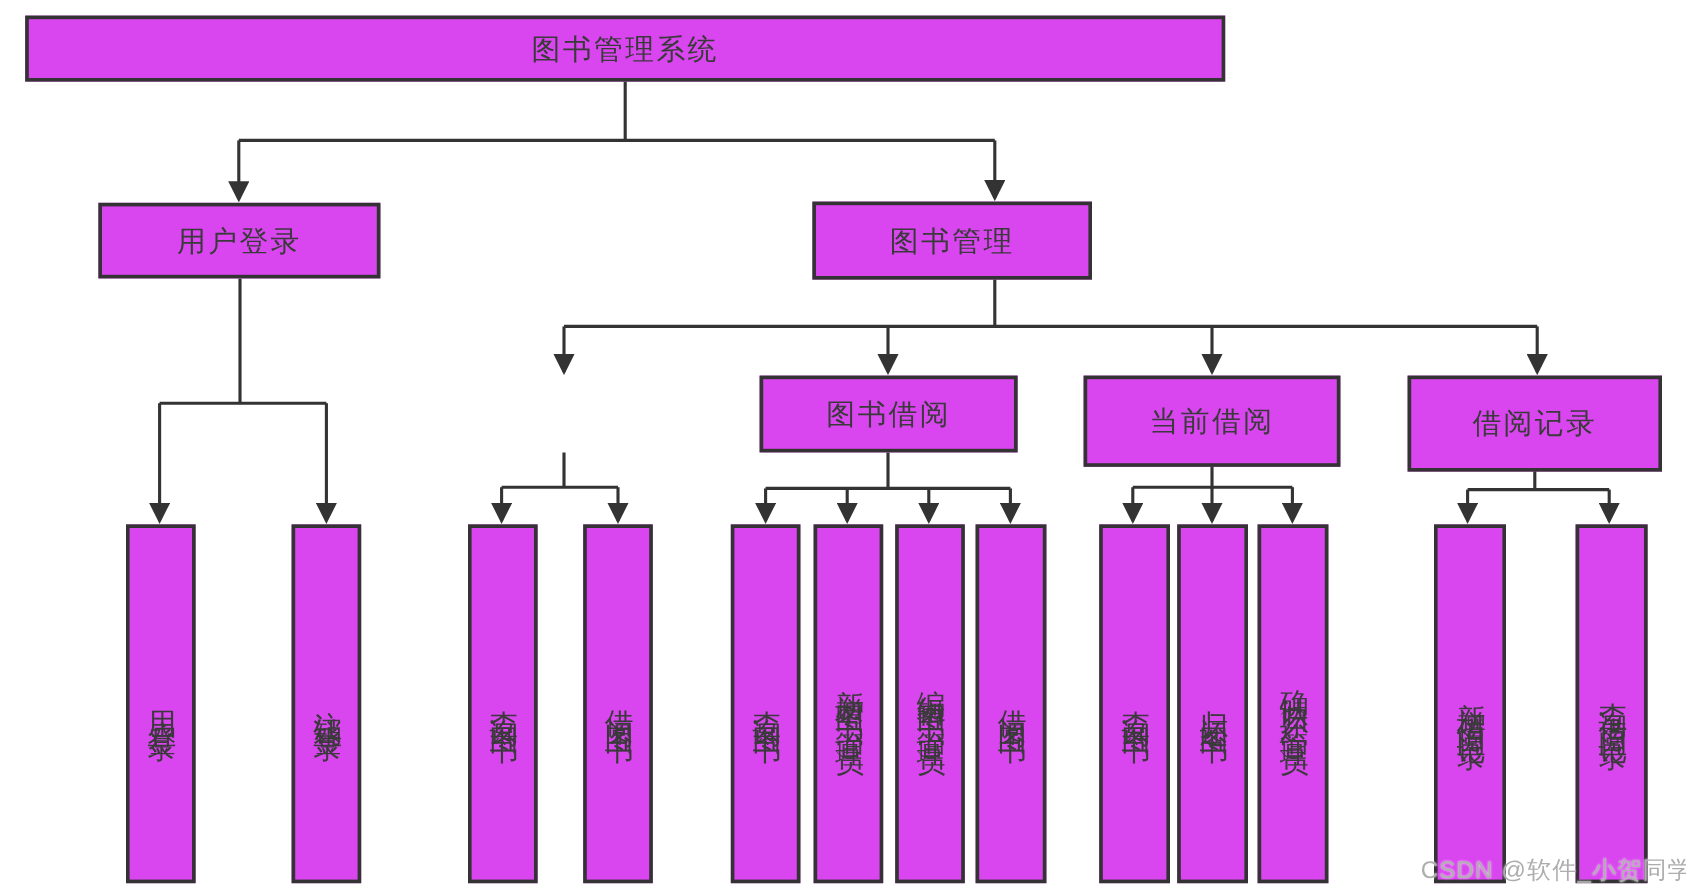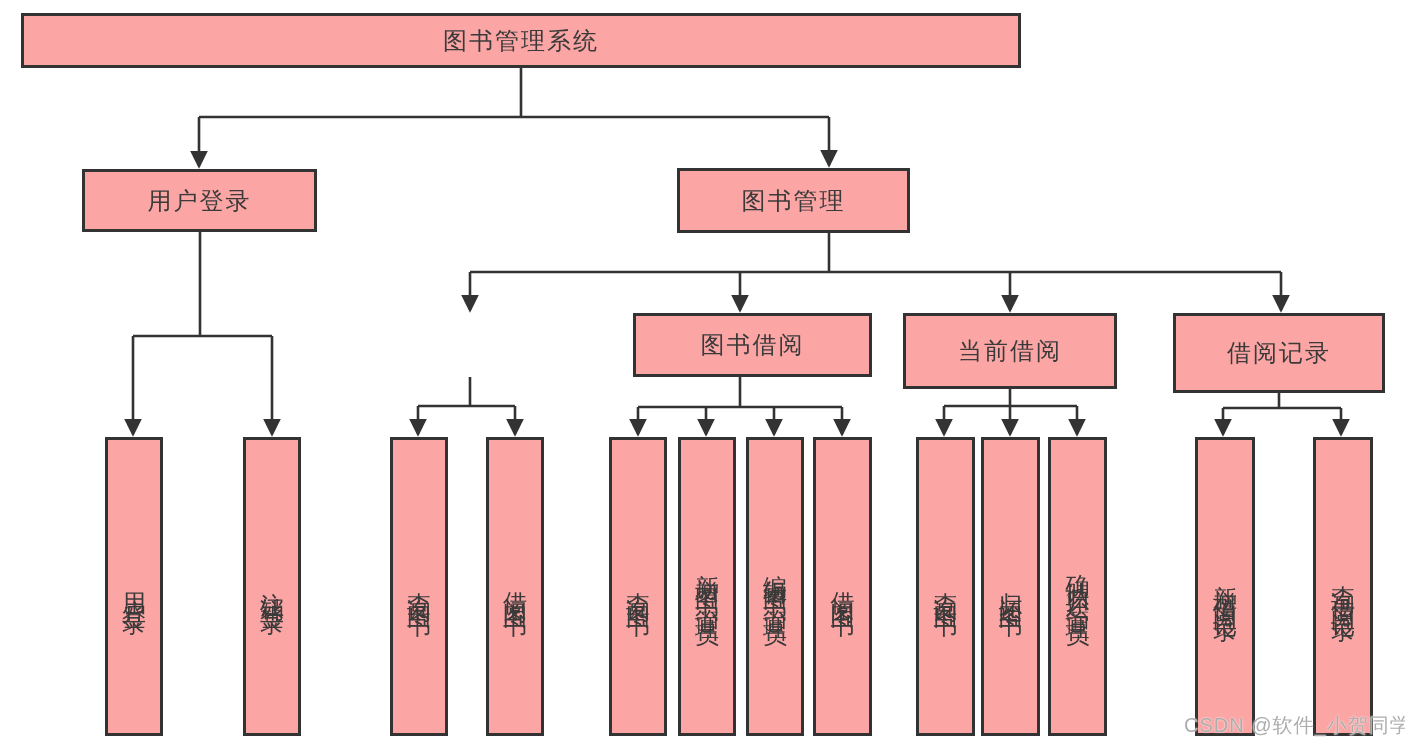--- a/index.html
+++ b/index.html
@@ -7,21 +7,21 @@
     position:relative;
     width:1405px;height:747px;
     background:#fff;
     font-family:"Liberation Sans",sans-serif;
     overflow:hidden;
   }
   .wires{position:absolute;left:0;top:0;pointer-events:none;}
   .node{
     position:absolute;
     box-sizing:border-box;
-    background:#fca5a5;
+    background:#d946ef;
     border:3px solid #333;
     display:flex;
     align-items:center;
     justify-content:center;
     color:#3a3a3a;
   }
   .node-h .lbl{
     font-size:24px;
     letter-spacing:2px;
     white-space:nowrap;
@@ -96,21 +96,21 @@
     <span class="lbl">图书管理系统</span>
   </div>
 
   <div class="node node-h" style="left:82px;top:169px;width:235px;height:63px">
     <span class="lbl">用户登录</span>
   </div>
   <div class="node node-h" style="left:677px;top:168px;width:233px;height:65px">
     <span class="lbl">图书管理</span>
   </div>
 
-  <div class="node node-h" style="left:633px;top:313px;width:239px;height:64px">
+  <div class="node node-h" style="left:633px;top:313px;width:215px;height:64px">
     <span class="lbl">图书借阅</span>
   </div>
   <div class="node node-h" style="left:903px;top:313px;width:214px;height:76px">
     <span class="lbl">当前借阅</span>
   </div>
   <div class="node node-h" style="left:1173px;top:313px;width:212px;height:80px">
     <span class="lbl">借阅记录</span>
   </div>
 
   <div class="node node-v" style="left:105px;top:437px;width:58px;height:299px">

